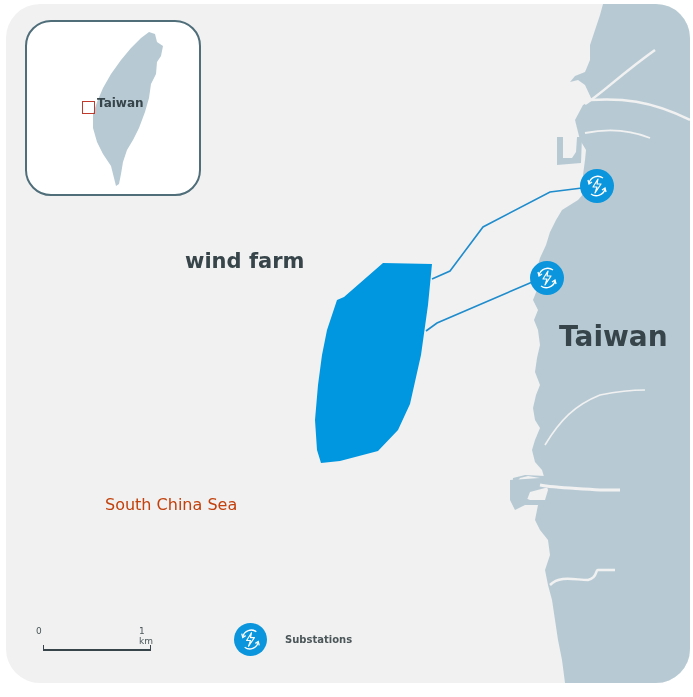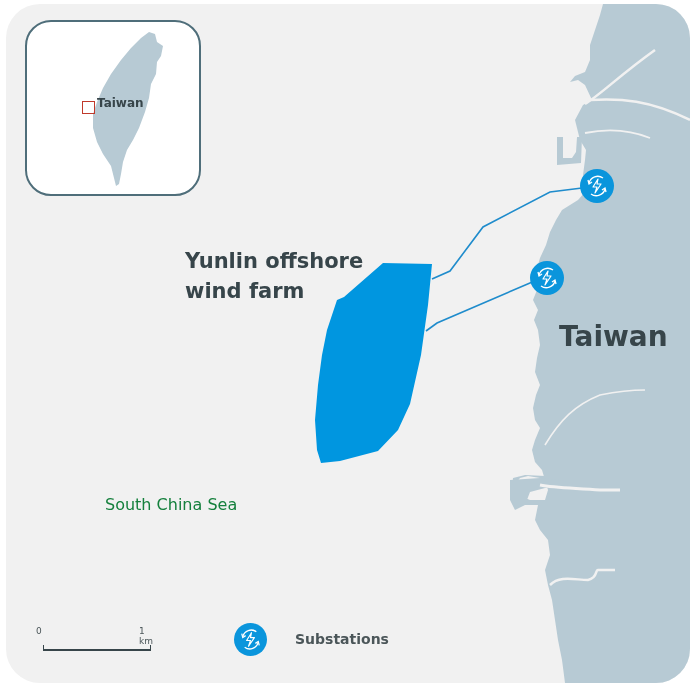--- a/index.html
+++ b/index.html
@@ -5,34 +5,34 @@
     html, body { margin: 0; padding: 0; background: #ffffff; }
     body { width: 693px; height: 697px; position: relative; overflow: hidden; font-family: "DejaVu Sans", sans-serif; }
     .map-card {
       position: absolute; left: 6px; top: 4px; width: 684px; height: 679px;
       background: #f1f1f1; border-radius: 34px; overflow: hidden;
     }
     .map-svg { position: absolute; left: 0; top: 0; }
     .label { position: absolute; color: #37454a; white-space: nowrap; }
     .farm-label { left: 179px; top: 242px; font-size: 21px; font-weight: bold; line-height: 30px; color: #37454a; }
     .country-label { left: 553px; top: 316px; font-size: 28px; font-weight: bold; color: #37454a; }
-    .sea-label { left: 99px; top: 491px; font-size: 16px; color: #15803d; }
+    .sea-label { left: 99px; top: 491px; font-size: 16px; color: #c2410c; }
     .inset {
       position: absolute; left: 19px; top: 16px; width: 172px; height: 172px;
       background: #ffffff; border: 2px solid #4f6e7a; border-radius: 26px; overflow: hidden;
     }
     .inset-label { position: absolute; left: 70px; top: 74px; font-size: 12px; font-weight: bold; color: #37454a; }
     .inset-marker { position: absolute; left: 55px; top: 79px; width: 13px; height: 13px; border: 1.6px solid #c0392b; box-sizing: border-box; }
     .scale { position: absolute; left: 30px; top: 622px; width: 120px; height: 30px; }
     .scale-zero { position: absolute; left: 0; top: 0; font-size: 9px; color: #4b5659; }
     .scale-max { position: absolute; left: 103px; top: 0; font-size: 9px; color: #4b5659; }
     .scale-bar { position: absolute; left: 7px; top: 19px; width: 108px; height: 6px; border-left: 1.5px solid #37454a; border-right: 1.5px solid #37454a; border-bottom: 2px solid #37454a; box-sizing: border-box; }
     .legend { position: absolute; left: 228px; top: 618px; height: 34px; display: flex; align-items: center; }
     .legend-icon { width: 33px; height: 33px; }
-    .legend-label { margin-left: 28px; font-size: 14px; font-weight: bold; color: #4b5659; }
+    .legend-label { margin-left: 18px; font-size: 10px; font-weight: bold; color: #4b5659; }
     .substation { position: absolute; width: 34px; height: 34px; }
   </style>
 </head>
 <body>
 
 <div class="map-card">
   <svg class="map-svg" width="684" height="679" viewBox="6 4 684 679">
 
     <path fill="#b7cad4" d="M603,4 L690,4 L690,683 L565,683
          L562,660 L558,640 L555,620 L552,600 L548,585 L545,570 L550,555 L548,540 L540,530 L535,520 L538,505
@@ -54,21 +54,20 @@
     <path fill="none" stroke="#f1f1f1" stroke-width="3" d="M540,485 C555,488 575,488 600,490 L620,490"></path>
     <path fill="none" stroke="#f1f1f1" stroke-width="2.5" d="M550,585 C560,575 575,580 588,580 C598,578 595,570 598,570 L615,570"></path>
 
     <polyline fill="none" stroke="#1f8ccc" stroke-width="1.6" points="432,279 450,271 483,227 550,192 590,187"></polyline>
     <polyline fill="none" stroke="#1f8ccc" stroke-width="1.6" points="426,331 437,323 537,280"></polyline>
 
     <path fill="#0096e0" d="M383,263 L432,264 L428,305 L421,355 L410,404 L398,430 L378,451 L340,461 L321,463 L317,450 L315,420 L318,385 L322,355 L327,330 L337,300 L344,297 Z"></path>
   </svg>
 
   <div class="label farm-label">
-    <div>Yunlin offshore</div>
     <div>wind farm</div>
   </div>
   <div class="label country-label">Taiwan</div>
   <div class="label sea-label">South China Sea</div>
 
   <svg class="substation" style="left:574px; top:165px;" viewBox="0 0 34 34">
     <circle cx="17" cy="17" r="17" fill="#0a95dc"></circle>
     <path d="M9,14 A9,9 0 0 1 23,9" fill="none" stroke="#fff" stroke-width="1.3"></path>
     <path d="M25,20 A9,9 0 0 1 11,25" fill="none" stroke="#fff" stroke-width="1.3"></path>
     <path d="M8,11 L9,15 L12,13" fill="none" stroke="#fff" stroke-width="1.3"></path>

